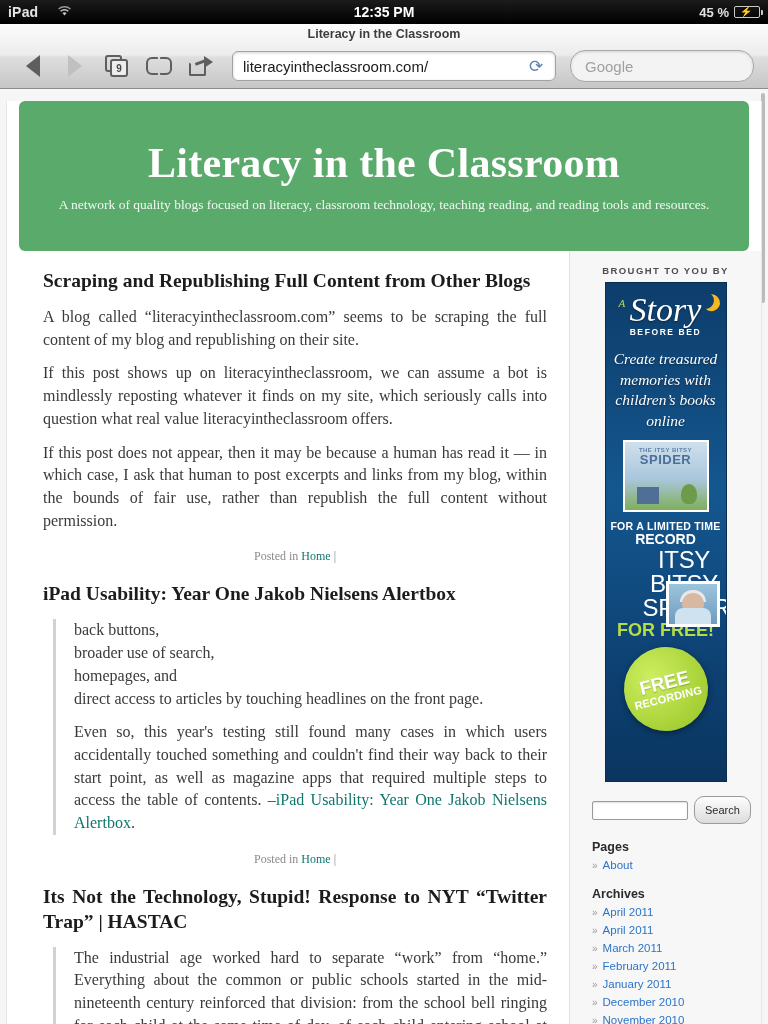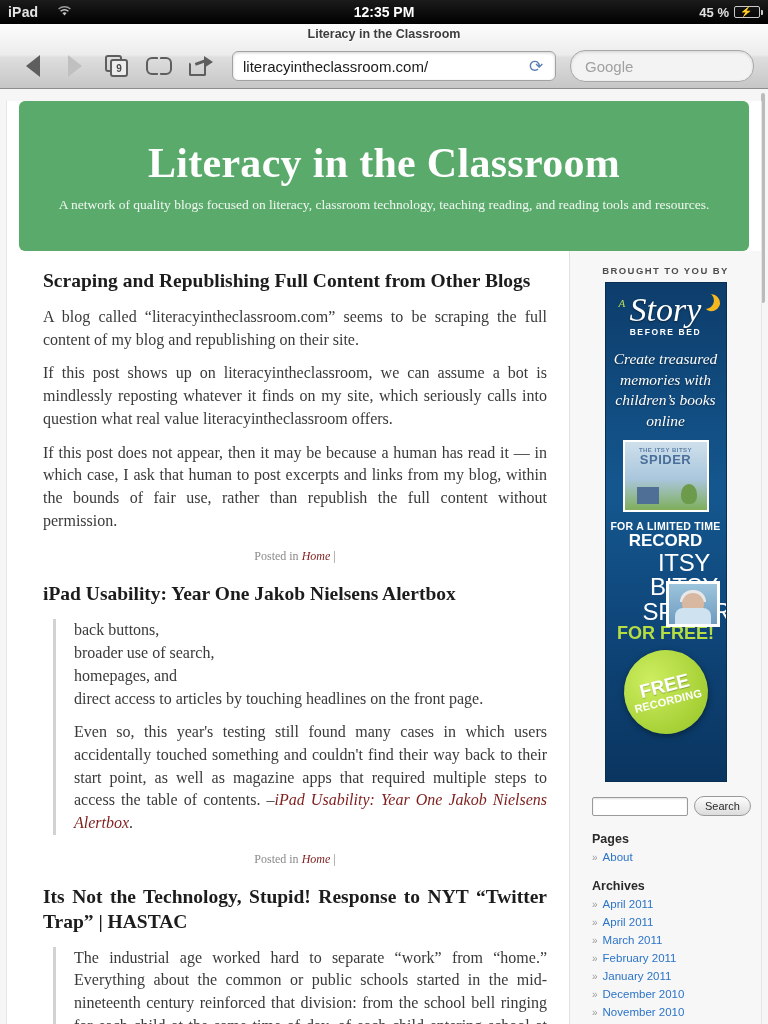--- a/index.html
+++ b/index.html
@@ -169,21 +169,21 @@
     margin-bottom: 11px;
   }
   blockquote {
     border-left: 3px solid #d2d2d2; padding-left: 18px; margin-left: 10px;
   }
   blockquote p { color: #6b6b6b; }
   .post-meta {
     font-family: "Liberation Serif", serif; font-size: 12px;
     color: #8a8a8a; text-align: center; padding: 6px 0 14px 0;
   }
-  a, .lnk { color: #7f1d1d; text-decoration: none; font-style: italic; }
+  a, .lnk { color: #0f766e; text-decoration: none; }
 
   
   .brought-by {
     text-align: center; font-size: 9.5px; letter-spacing: 1.4px;
     color: #4d4d4d; font-weight: bold; padding: 4px 0 6px 0;
   }
   .ad {
     width: 122px; height: 500px; margin: 0 auto;
     background: linear-gradient(#0d3d6b 0%, #14578f 42%, #0e4477 72%, #0a3560 100%);
     position: relative; overflow: hidden; cursor: pointer;
@@ -250,21 +250,21 @@
   }
   .ad-photo .body {
     position: absolute; left: 50%; bottom: 0; transform: translateX(-50%);
     width: 36px; height: 16px; border-radius: 8px 8px 0 0; background: #cfe2f0;
   }
   .ad-promo { text-align: center; margin-top: 8px; }
   .ad-promo .l1 {
     font-size: 10.5px; font-weight: bold; color: #ffffff; letter-spacing: .3px;
   }
   .ad-promo .l2 {
-    font-size: 17px; font-weight: bold; color: #ffffff; line-height: 1.1;
+    font-size: 14px; font-weight: bold; color: #ffffff; line-height: 1.1;
   }
   .ad-promo .l3 {
     font-size: 24px; font-weight: normal; color: #ffffff;
     line-height: 1.02; letter-spacing: -.3px; padding-left: 37px;
   }
   .ad-promo .l4 {
     font-size: 18px; font-weight: bold; color: #b6dd42; line-height: 1.1;
   }
   .ad-badge {
     width: 84px; height: 84px; border-radius: 50%;
@@ -285,21 +285,21 @@
   .search-row {
     display: flex; align-items: center; gap: 6px;
     padding: 14px 2px 4px 12px;
   }
   .sb-search-input {
     width: 96px; height: 19px; background: #ffffff;
     border: 1px solid #9a9a9a; border-radius: 2px;
     box-shadow: inset 0 1px 2px rgba(0,0,0,.13);
   }
   .sb-search-btn {
-    height: 20px; padding: 4px 10px;
+    height: 28px; padding: 4px 10px;
     background: linear-gradient(#fdfdfd, #dcdcdc);
     border: 1px solid #9a9a9a; border-radius: 10px;
     font-size: 11px; color: #2b2b2b; cursor: pointer;
     display: flex; align-items: center;
   }
   .sb-head {
     font-size: 12.5px; font-weight: bold; color: #2a2a2a;
     padding: 12px 0 3px 12px;
   }
   .sb-list { list-style: none; padding-left: 12px; }

